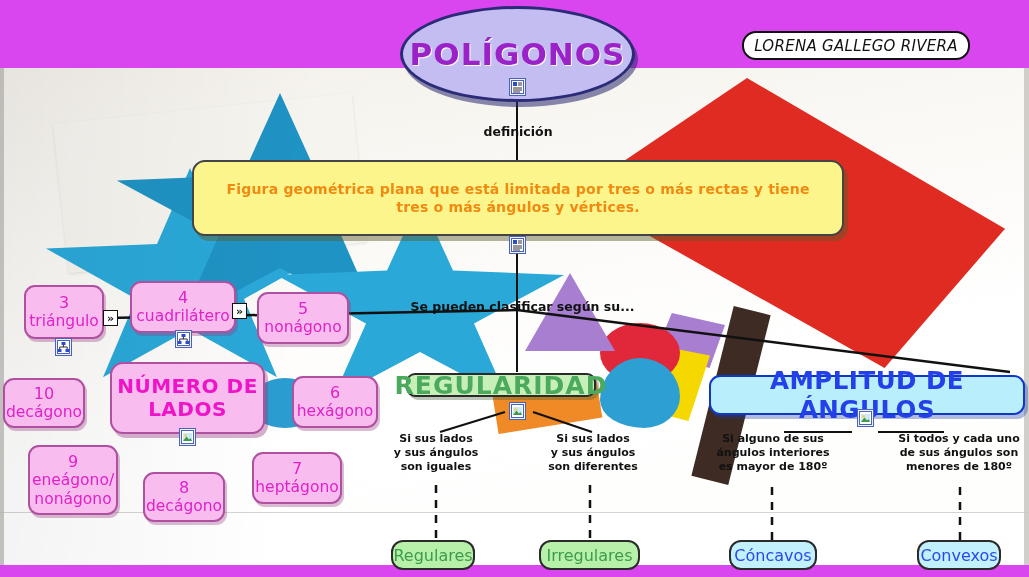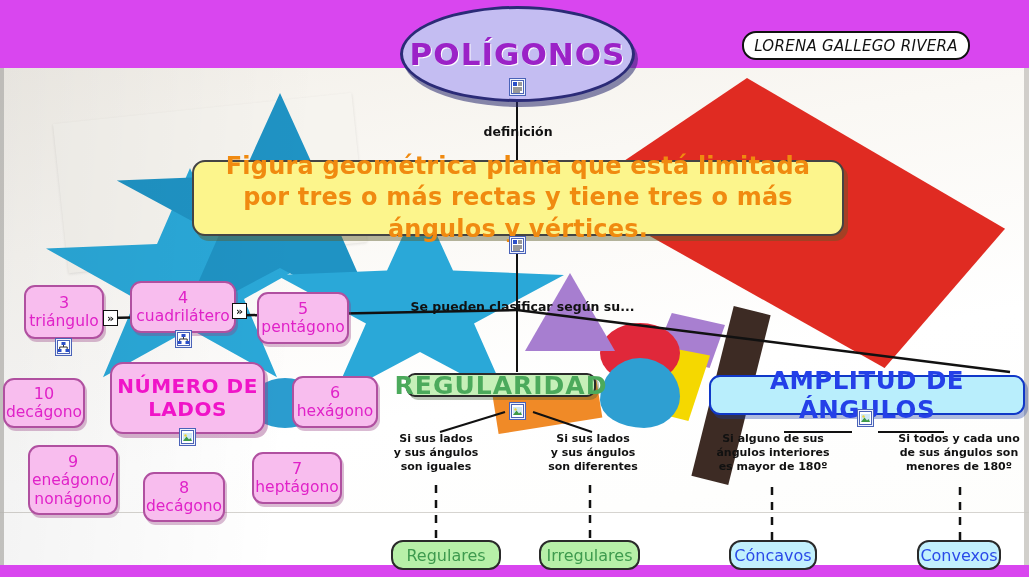--- a/index.html
+++ b/index.html
@@ -51,21 +51,21 @@
   .name-badge{left:742px;top:31px;width:228px;height:29px;border-radius:14px;
         background:#ffffff;border:2px solid #111111;}
   .name-badge span{font-size:15px;color:#111111;font-style:italic;letter-spacing:.3px;}
 
   .def-label{left:470px;top:122px;width:96px;height:18px;background:transparent;}
   .def-label span{font-size:12.5px;font-weight:bold;color:#111111;text-align:right;}
 
   .def-box{left:192px;top:160px;width:652px;height:76px;border-radius:13px;
         background:#fcf58c;border:2.5px solid #444444;
         box-shadow:4px 5px 0 rgba(90,90,40,.45);padding:4px 16px;}
-  .def-box span{font-size:24px;font-weight:bold;color:#f08a10;line-height:1.32;
+  .def-box span{font-size:14px;font-weight:bold;color:#f08a10;line-height:1.32;
         letter-spacing:.2px;}
 
   .clasif{left:410px;top:297px;width:225px;height:18px;}
   .clasif span{font-size:12.5px;font-weight:bold;color:#111111;text-align:center;}
 
   
   .pk{background:#f8bdee;border:2px solid #b050a0;border-radius:11px;
       box-shadow:2px 3px 0 rgba(150,60,130,.35);}
   .pk span{font-size:15.5px;color:#e022c8;line-height:1.2;display:block;}
   .pk .num{font-size:16px;}
@@ -238,21 +238,21 @@
         <line x1="10.2" y1="7" x2="10.2" y2="9" stroke="#333"></line>
       </svg>
   </div>
   <div class="chev" style="left:232px;top:303px;">
     <span>»</span>
   </div>
 
   <div class="node pk" style="left:257px;top:292px;width:92px;height:52px;">
     <div>
       <span class="num">5</span>
-      <span>pentágono</span>
+      <span>nonágono</span>
     </div>
   </div>
 
   <div class="node pk" style="left:292px;top:376px;width:86px;height:52px;">
     <div>
       <span class="num">6</span>
       <span>hexágono</span>
     </div>
   </div>
 
@@ -300,21 +300,21 @@
     <span style="white-space:pre-line;">Si sus lados
 y sus ángulos
 son iguales</span>
   </div>
   <div class="cond" style="left:534px;top:432px;width:118px;">
     <span style="white-space:pre-line;">Si sus lados
 y sus ángulos
 son diferentes</span>
   </div>
 
-  <div class="leaf g" style="left:391px;top:540px;width:110px;height:30px;">
+  <div class="leaf g" style="left:391px;top:540px;width:84px;height:30px;">
     <span>Regulares</span>
   </div>
   <div class="leaf g" style="left:539px;top:540px;width:101px;height:30px;">
     <span>Irregulares</span>
   </div>
 
   <div class="node cyan-box" style="left:709px;top:375px;width:316px;height:40px;">
     <span>AMPLITUD DE ÁNGULOS</span>
   </div>
   <div class="ic" style="left:857px;top:409px;">

